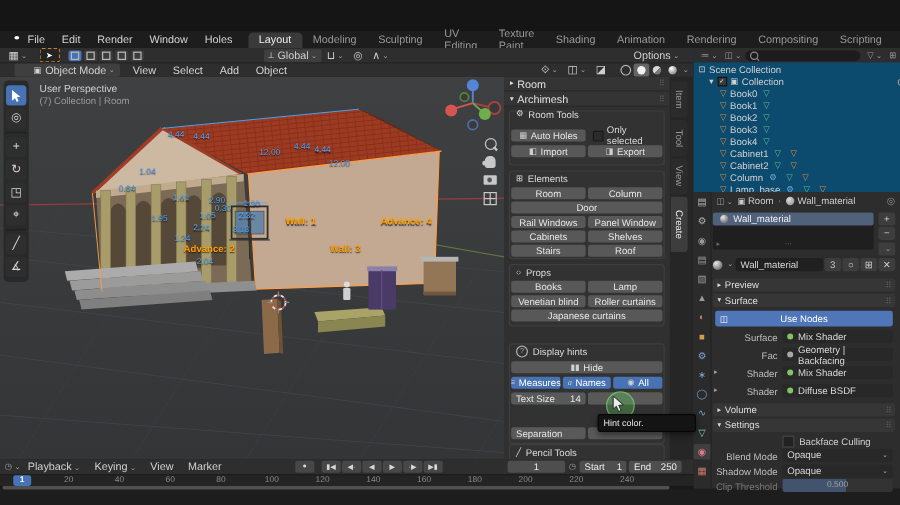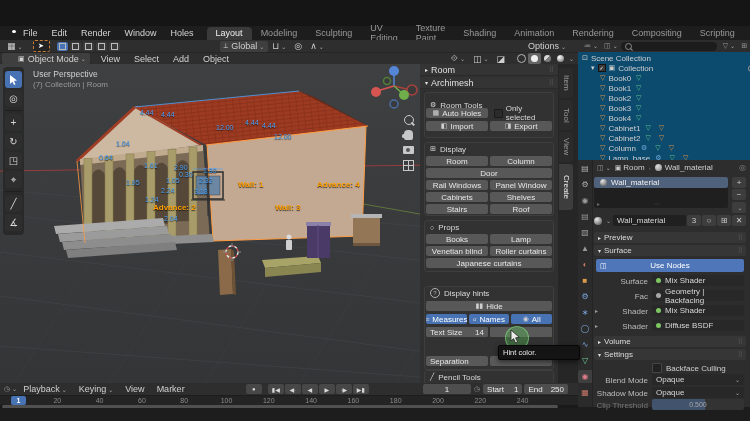--- a/index.html
+++ b/index.html
@@ -196,21 +196,21 @@
     <span class="hbtn">◎</span>
     <span class="hbtn">∧<span class="chev">⌄</span></span>
     <span class="grow"></span>
     <span class="hbtn" style="margin-right:8px;">
       <span>Options</span>
         <span class="chev">⌄</span>
     </span>
   </div>
 
   <div id="vph2" class="abs">
-    <span class="hbtn filled" style="margin-left:2px;padding-left:16px;">
+    <span class="hbtn filled" style="margin-left:12px;padding-left:16px;">
       <span style="font-size:7px;margin-right:3px;">▣</span>
       <span>Object Mode</span>
         <span class="chev">⌄</span>
     </span>
     <span id="vph-menus" class="row" style="margin-left:4px;">
         <span class="tb-menu">View</span>
         <span class="tb-menu">Select</span>
         <span class="tb-menu">Add</span>
         <span class="tb-menu">Object</span>
       </span>
@@ -422,21 +422,21 @@
         <span>Room</span>
         <span class="dots">⠿</span>
     </div>
     <div class="np-head" style="top:13px;">
       <span style="font-size:6px;margin-right:3px;">▾</span>
         <span>Archimesh</span>
         <span class="dots">⠿</span>
     </div>
 
     <div class="npbox" style="top:28px;height:46px;"></div>
-    <div class="npbox-title" style="top:36px;">
+    <div class="npbox-title" style="top:26px;">
       <span style="font-size:7px;">⚙</span>
       <span>Room Tools</span>
     </div>
     <div class="nprow" style="top:44px;">
       <div class="npbtn" style="max-width:62px;">
         <span class="bic">▦</span>
         <span>Auto Holes</span>
       </div>
       <div class="row" style="flex:1;">
         <span class="npcheck"></span>
@@ -450,21 +450,21 @@
         </div>
       <div class="npbtn">
           <span class="bic">◨</span>
           <span>Export</span>
         </div>
     </div>
 
     <div class="npbox" style="top:78px;height:74px;"></div>
     <div class="npbox-title" style="top:80px;">
       <span style="font-size:7px;">⊞</span>
-      <span>Display</span>
+      <span>Elements</span>
     </div>
     <div id="elements-rows">
         <div class="nprow" style="top: 92px;">
           <div class="npbtn">Room</div>
           <div class="npbtn">Column</div>
         </div>
         <div class="nprow" style="top: 104px;">
           <div class="npbtn">Door</div>
         </div>
         <div class="nprow" style="top: 116px;">

